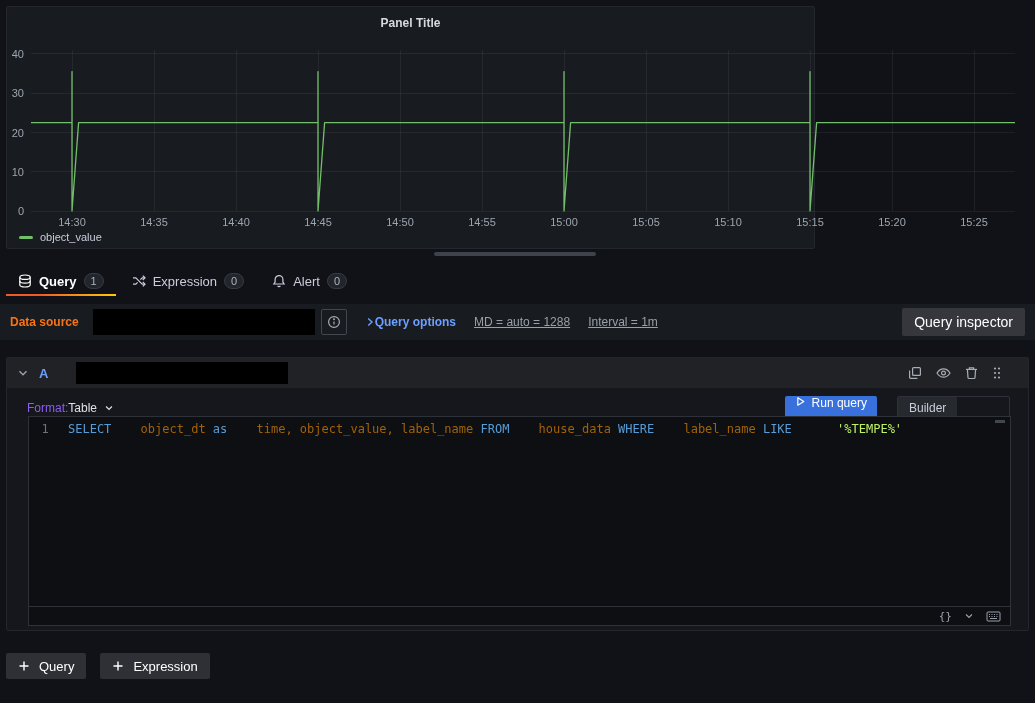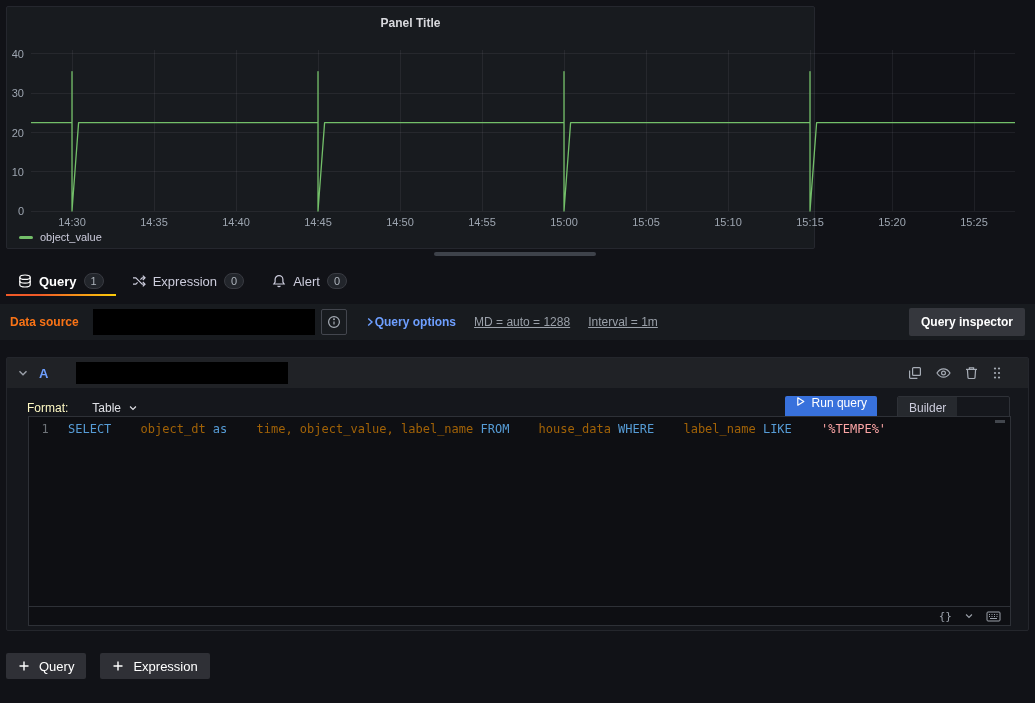--- a/index.html
+++ b/index.html
@@ -36,50 +36,50 @@
   .ds-bar { position:absolute; top:304px; left:0; right:0; height:36px; background:#181b1f;
     display:flex; align-items:center; padding:0 10px; }
   .ds-label { font-size:12px; font-weight:700; color:#f97316; }
   .redacted { background:#000; }
   .ds-picker { width:222px; height:26px; margin-left:14px; cursor:pointer; }
   .icon-btn { width:26px; height:26px; margin-left:6px; background:transparent; border:1px solid #43464e;
     border-radius:2px; display:flex; align-items:center; justify-content:center; color:#a7adb6; cursor:pointer; padding:0; }
   .qo-toggle { display:flex; align-items:center; margin-left:18px; color:#6e9fff; font-size:12px; font-weight:700; cursor:pointer; }
   .ds-meta { margin-left:18px; font-size:12px; color:#9aa0a9;text-decoration:underline; }
   .btn { font-family:inherit; border:none; border-radius:2px; cursor:pointer; }
-  .btn-secondary { background:rgba(204,204,220,0.16); color:#fff; font-size:12px; height:28px; padding:0 12px; font-weight:700; }
+  .btn-secondary { background:rgba(204,204,220,0.16); color:#fff; font-size:14px; height:28px; padding:0 12px; font-weight:400; }
   .query-inspector-btn { margin-left:auto; }
 
   
   .query-card { position:absolute; top:357px; left:6px; width:1023px; height:274px;
     background:#15171c; border:1px solid #24262c; border-radius:2px; }
   .query-header { height:30px; background:#202226; display:flex; align-items:center; padding:0 10px; }
   .collapse-btn { display:flex; color:#9aa0a9; cursor:pointer; }
   .ref-id { color:#6e9fff; font-size:13px; font-weight:700; margin-left:10px; }
   .query-ds-box { width:212px; height:22px; margin-left:28px; cursor:pointer; }
   .qh-icons { margin-left:auto; display:flex; align-items:center; gap:14px; color:#a7adb6; padding-right:16px; }
   .qh-icon { cursor:pointer; display:flex; }
 
   .format-row { display:flex; align-items:center; margin:8px 18px 0 20px; font-size:12px; height:24px; }
-  .format-label { color:#fef9c3; }
-  .format-select { display:flex; align-items:center; gap:7px; margin-left:24px; color:#e0e1e6; cursor:pointer; }
+  .format-label { color:#8b5cf6; }
+  .format-select { display:flex; align-items:center; gap:7px; margin-left:0; color:#e0e1e6; cursor:pointer; }
   .run-query-btn { margin-left:auto; background:#3871dc; color:#fff; height:24px; padding:0 10px;
     display:flex; align-items:flex-start; gap:6px; font-size:12px; font-weight:500; }
   .radio-group { display:flex; margin-left:20px; border-radius:2px; overflow:hidden; height:24px; border:1px solid #2e3137; }
   .radio-opt { display:flex; align-items:center; padding:0 11px; font-size:12px; color:#ccccdc; cursor:pointer; background:#26292e; }
   .radio-opt.active { background:#4c5057; color:#fff; border-left:1px solid #17181c;margin-top:48px; }
 
   .code-editor { position:absolute; left:21px; right:17px; top:58px; bottom:4px;
     background:#0e0f13; border:1px solid #2e3137; display:flex; flex-direction:column; }
   .editor-main { flex:1; display:flex; position:relative; font-family:"DejaVu Sans Mono","Liberation Mono",monospace; font-size:12px; cursor:text; }
   .gutter { width:32px; text-align:center; padding-top:5px; color:#6e7378; }
   .code-line { padding-top:5px; padding-left:7px; white-space:pre; color:#d5d8de; }
   .tok-keyword { color:#569cd6; }
   .tok-plain { color:#a16207;margin-left:22px; }
-  .tok-string { color:#fca5a5; }
+  .tok-string { color:#bef264;margin-left:16px; }
   .editor-scroll-dash { position:absolute; top:3px; right:5px; width:10px; height:3px; background:#42464d; }
   .editor-footer { height:19px; border-top:1px solid #2e3137; display:flex; align-items:center;
     justify-content:flex-end; gap:12px; padding:0 9px; color:#9aa0a9; font-size:11px; }
   .braces { font-family:"DejaVu Sans Mono","Liberation Mono",monospace; cursor:pointer; }
   .ef-icon { display:flex; cursor:pointer; }
 
   
   .footer-actions { position:absolute; top:653px; left:6px; display:flex; gap:14px; }
   .add-btn { display:flex; align-items:center; gap:9px; height:26px; padding:0 12px;
     background:rgba(204,204,220,0.16); color:#fff; font-size:13px; border-radius:2px; font-weight:500; }

